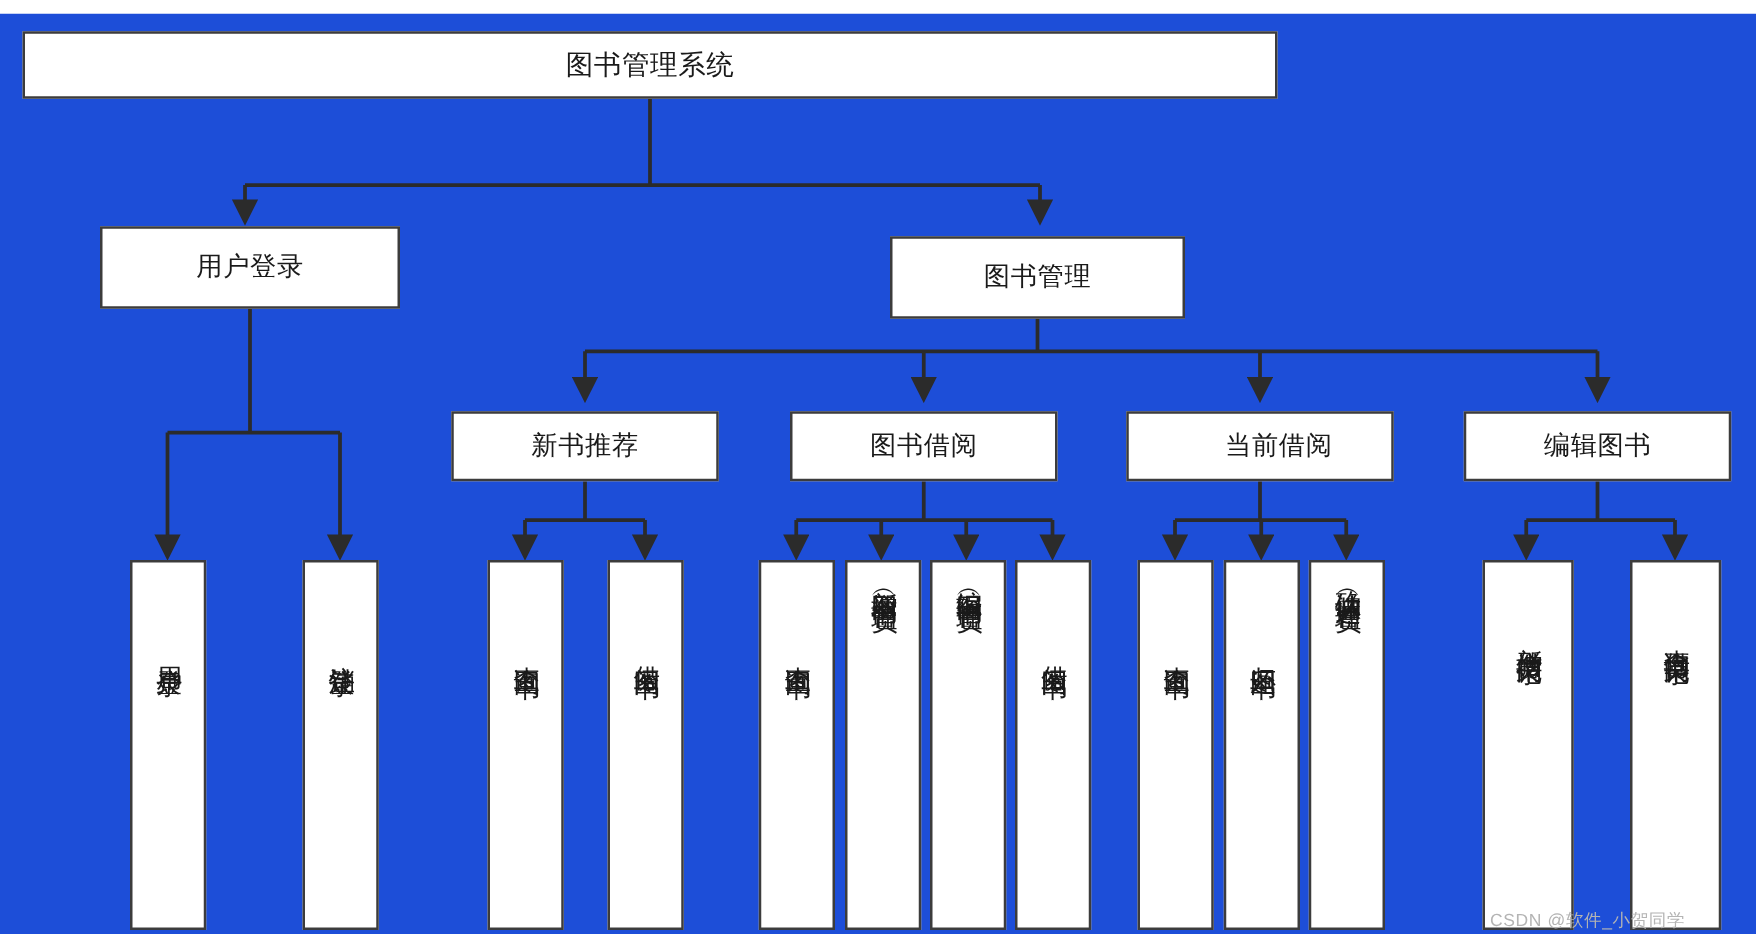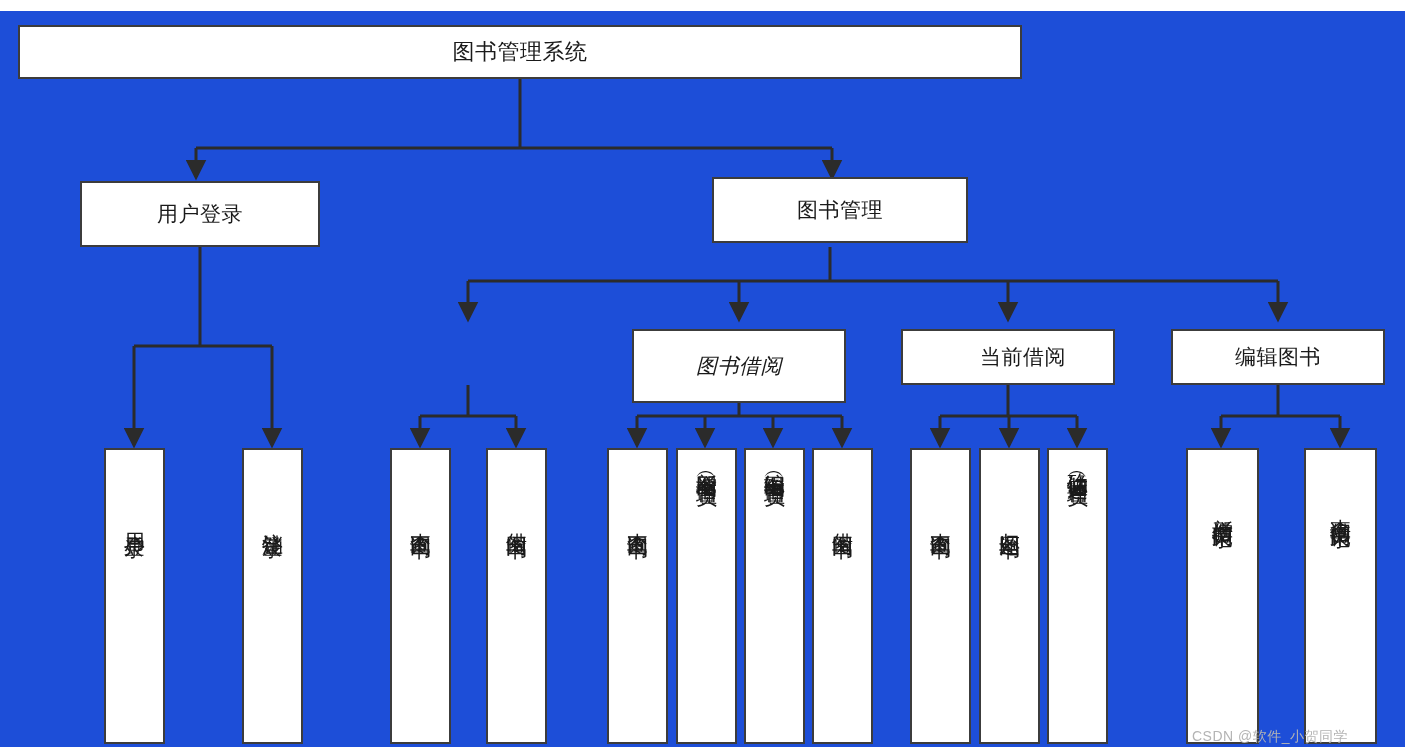--- a/index.html
+++ b/index.html
@@ -137,25 +137,28 @@
     </g>
   </svg>
 
   <div class="node horiz root" style="left:18px; top:14px; width:1004px; height:54px;">
     <span class="label">图书管理系统</span>
   </div>
 
   <div class="node horiz" style="left:80px; top:170px; width:240px; height:66px;">
     <span class="label">用户登录</span>
   </div>
-  <div class="node horiz" style="left:712px; top:166px; width:256px; height:66px;">
+  <div class="node horiz" style="left:712px; top:178px; width:236px; height:66px;">
     <span class="label">图书管理</span>
   </div>
 
-  <div class="node horiz" style="left:632px; top:318px; width:214px; height:74px;font-style:italic;">
+  <div class="node horiz" style="left:361px; top:318px; width:214px; height:56px;">
+    <span class="label">新书推荐</span>
+  </div>
+  <div class="node horiz" style="left:632px; top:318px; width:214px; height:56px;">
     <span class="label">图书借阅</span>
   </div>
   <div class="node horiz" style="left:901px; top:318px; width:214px; height:56px;padding-left:30px;">
     <span class="label">当前借阅</span>
   </div>
   <div class="node horiz" style="left:1171px; top:318px; width:214px; height:56px;">
     <span class="label">编辑图书</span>
   </div>
 
   <div class="node vert mid" style="left:104px; top:437px; width:61px; height:296px;">

